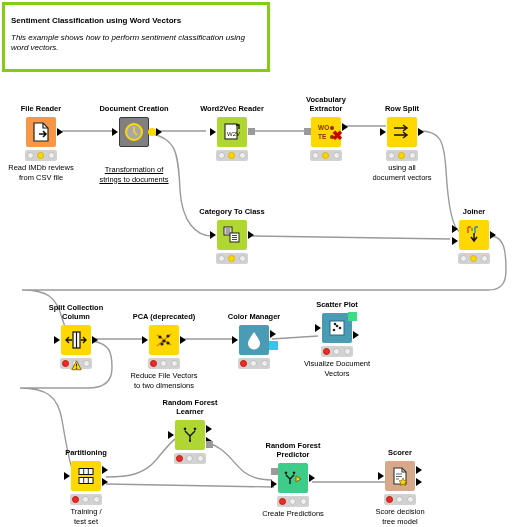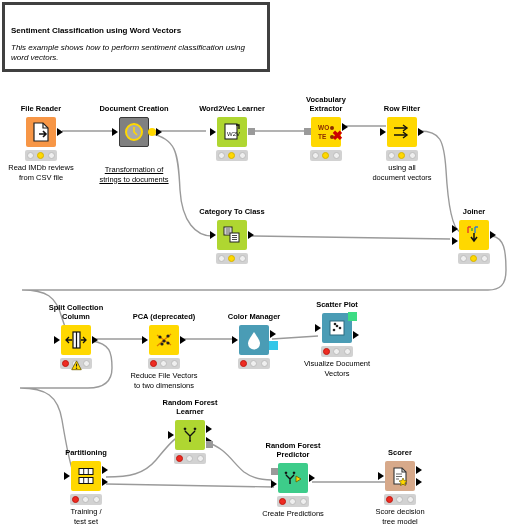--- a/index.html
+++ b/index.html
@@ -11,23 +11,23 @@
     overflow:hidden;
     -webkit-font-smoothing:none;
   }
   #canvas{position:absolute;left:0;top:0;width:512px;height:527px;}
   svg.wires{position:absolute;left:0;top:0;width:512px;height:527px;pointer-events:none;}
 
   
   .annotation{
     position:absolute;
     box-sizing:border-box;
-    border:3px solid #404040;
+    border:3px solid #84cc16;
     background:#ffffff;
-    padding:20px 6px;
+    padding:10px 6px;
   }
   .annotation .ann-title{
     font-size:8px;font-weight:bold;color:#000;line-height:11px;
     margin:0 0 7px 0;
   }
   .annotation .ann-body{
     font-size:8px;color:#000;line-height:10px;margin:0;font-style:italic;
   }
 
   
@@ -165,21 +165,21 @@
       </div>
       <div class="port out" style="margin-left:22px;">
           <div class="tri"></div>
         </div>
     </div>
     <div class="nd-desc" style="margin-top:16px;text-decoration:underline;">Transformation of
 strings to documents</div>
   </div>
 
   <div class="node" style="left:232px;top:104px;">
-    <div class="nd-title">Word2Vec Learner</div>
+    <div class="nd-title">Word2Vec Reader</div>
     <div class="nd-body">
       <div class="nd-icon" style="background:#AFD631;">
         <svg width="20" height="20" viewBox="0 0 20 20">
             <rect x="3" y="2" width="12" height="15" fill="#fff" stroke="#222" stroke-width="1.1"></rect>
             <text x="5" y="14" font-size="6" font-family="Liberation Sans" fill="#111">W2V</text>
             <path d="M14 3 l3 0 l0 4" stroke="#111" stroke-width="1.3" fill="none"></path>
           </svg>
       </div>
       <div class="port in">
           <div class="tri"></div>
@@ -217,21 +217,21 @@
     </div>
     <div class="status">
       <span class="lamp"></span>
       <span class="lamp yellow"></span>
       <span class="lamp"></span>
     </div>
     <div class="nd-desc"></div>
   </div>
 
   <div class="node" style="left:402px;top:104px;">
-    <div class="nd-title">Row Filter</div>
+    <div class="nd-title">Row Split</div>
     <div class="nd-body">
       <div class="nd-icon" style="background:#FFD800;">
         <svg width="20" height="20" viewBox="0 0 20 20">
             <path d="M2 6 h12 M2 13 h12" stroke="#111" stroke-width="1.5"></path>
             <path d="M11 3 l4 3 l-4 3" stroke="#111" stroke-width="1.4" fill="none"></path>
             <path d="M11 10 l4 3 l-4 3" stroke="#111" stroke-width="1.4" fill="none"></path>
           </svg>
       </div>
       <div class="port in">
           <div class="tri"></div>

